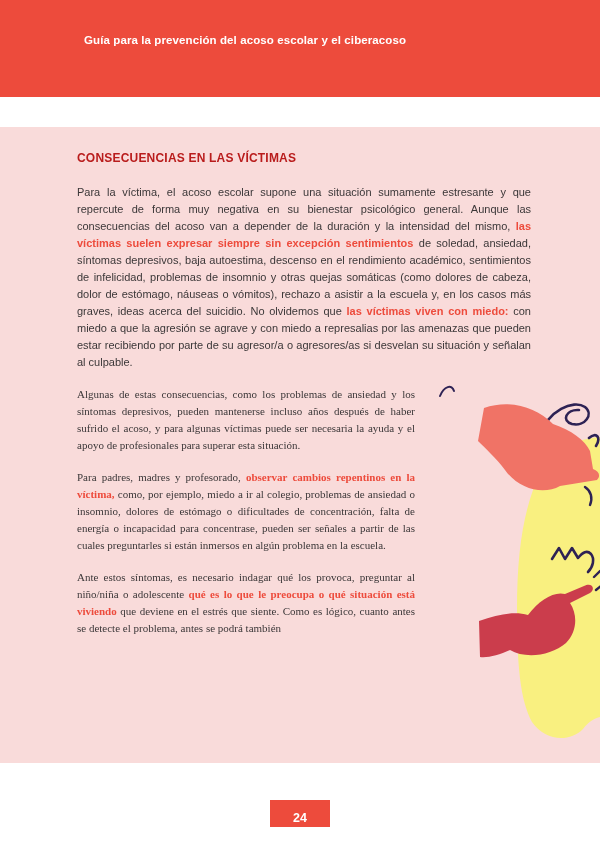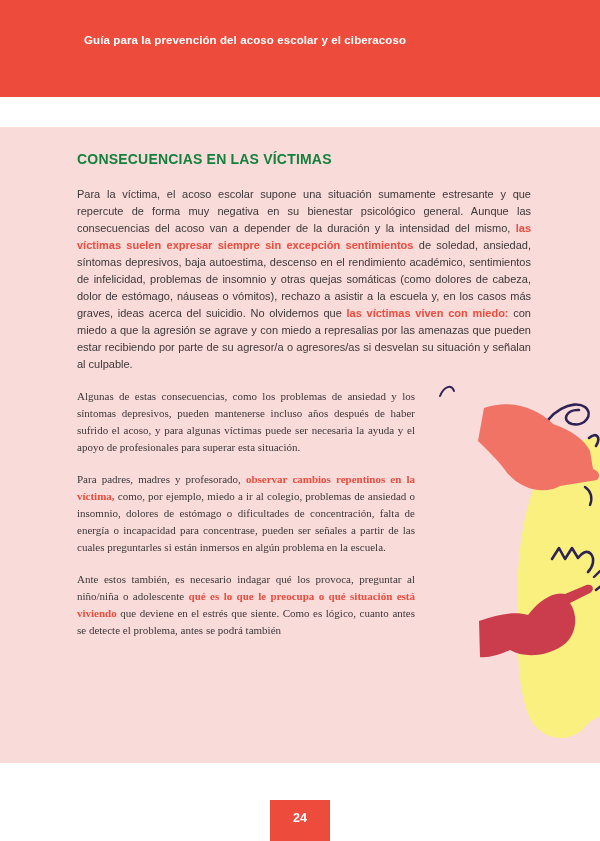--- a/index.html
+++ b/index.html
@@ -9,33 +9,33 @@
   
   .header{position:absolute;left:0;top:0;width:600px;height:97px;background:#ED4B3C;}
   .header-title{position:absolute;left:68px;top:34px;color:#ffffff;
         font-size:11.5px;font-weight:bold;letter-spacing:.1px;margin-left:16px;}
 
   
   .content{position:absolute;left:0;top:127px;width:600px;height:636px;
         background:#F9DBDA;overflow:hidden;}
   .content-inner{position:absolute;left:77px;top:24px;width:454px;}
 
-  .section-heading{margin:0 0 19px 0;color:#15803d;font-size:14px;font-weight:bold;
+  .section-heading{margin:0 0 19px 0;color:#b91c1c;font-size:12px;font-weight:bold;
         letter-spacing:.2px;}
 
   .para{margin:0 0 15px 0;color:#3B3738;font-size:11px;line-height:17px;
         text-align:justify;}
   .para.narrow{width:338px;font-family:Liberation Serif, serif;}
   .hl{color:#ED4B3C;font-weight:bold;}
 
   
   .illustration{position:absolute;right:0;top:253px;width:180px;height:383px;}
 
   
-  .footer-box{position:absolute;left:270px;top:800px;width:60px;height:41px;
+  .footer-box{position:absolute;left:270px;top:800px;width:60px;height:27px;
         background:#ED4B3C;text-align:center;box-sizing:border-box;padding-top:8px;}
   .footer-num{color:#ffffff;font-size:12.5px;font-weight:bold;}
 </style>
 </head>
 <body>
 
 <div class="page">
 
   <div class="header">
     <div class="header-title">Guía para la prevención del acoso escolar y el ciberacoso</div>
@@ -89,21 +89,21 @@
                C 499 655 488 658 480 657
                Z" fill="#CB3D4C"></path>
     </svg>
 
     <div class="content-inner">
       <h1 class="section-heading">CONSECUENCIAS EN LAS VÍCTIMAS</h1>
       <div>
           <p class="para"><span>Para la víctima, el acoso escolar supone una situación sumamente estresante y que repercute de forma muy negativa en su bienestar psicológico general. Aunque las consecuencias del acoso van a depender de la duración y la intensidad del mismo, </span><span class="hl">las víctimas suelen expresar siempre sin excepción sentimientos</span><span> de soledad, ansiedad, síntomas depresivos, baja autoestima, descenso en el rendimiento académico, sentimientos de infelicidad, problemas de insomnio y otras quejas somáticas (como dolores de cabeza, dolor de estómago, náuseas o vómitos), rechazo a asistir a la escuela y, en los casos más graves, ideas acerca del suicidio. No olvidemos que </span><span class="hl">las víctimas viven con miedo:</span><span> con miedo a que la agresión se agrave y con miedo a represalias por las amenazas que pueden estar recibiendo por parte de su agresor/a o agresores/as si desvelan su situación y señalan al culpable.</span></p>
           <p class="para narrow"><span>Algunas de estas consecuencias, como los problemas de ansiedad y los síntomas depresivos, pueden mantenerse incluso años después de haber sufrido el acoso, y para algunas víctimas puede ser necesaria la ayuda y el apoyo de profesionales para superar esta situación.</span></p>
           <p class="para narrow"><span>Para padres, madres y profesorado, </span><span class="hl">observar cambios repentinos en la víctima,</span><span> como, por ejemplo, miedo a ir al colegio, problemas de ansiedad o insomnio, dolores de estómago o dificultades de concentración, falta de energía o incapacidad para concentrase, pueden ser señales a partir de las cuales preguntarles si están inmersos en algún problema en la escuela.</span></p>
-          <p class="para narrow"><span>Ante estos también, es necesario indagar qué los provoca, preguntar al niño/niña o adolescente </span><span class="hl">qué es lo que le preocupa o qué situación está viviendo</span><span> que deviene en el estrés que siente. Como es lógico, cuanto antes se detecte el problema, antes se podrá también</span></p>
+          <p class="para narrow"><span>Ante estos síntomas, es necesario indagar qué los provoca, preguntar al niño/niña o adolescente </span><span class="hl">qué es lo que le preocupa o qué situación está viviendo</span><span> que deviene en el estrés que siente. Como es lógico, cuanto antes se detecte el problema, antes se podrá también</span></p>
         </div>
     </div>
   </div>
 
   <div class="footer-box">
     <span class="footer-num">24</span>
   </div>
 
 </div>
 

